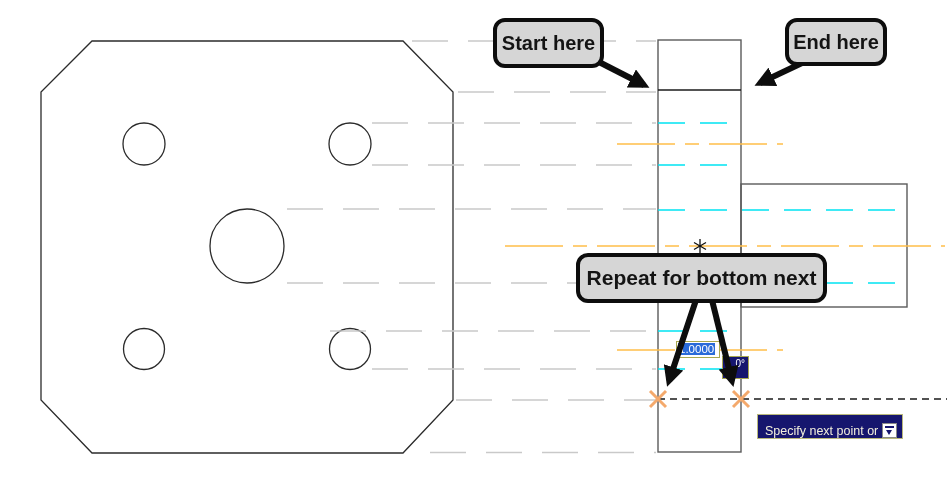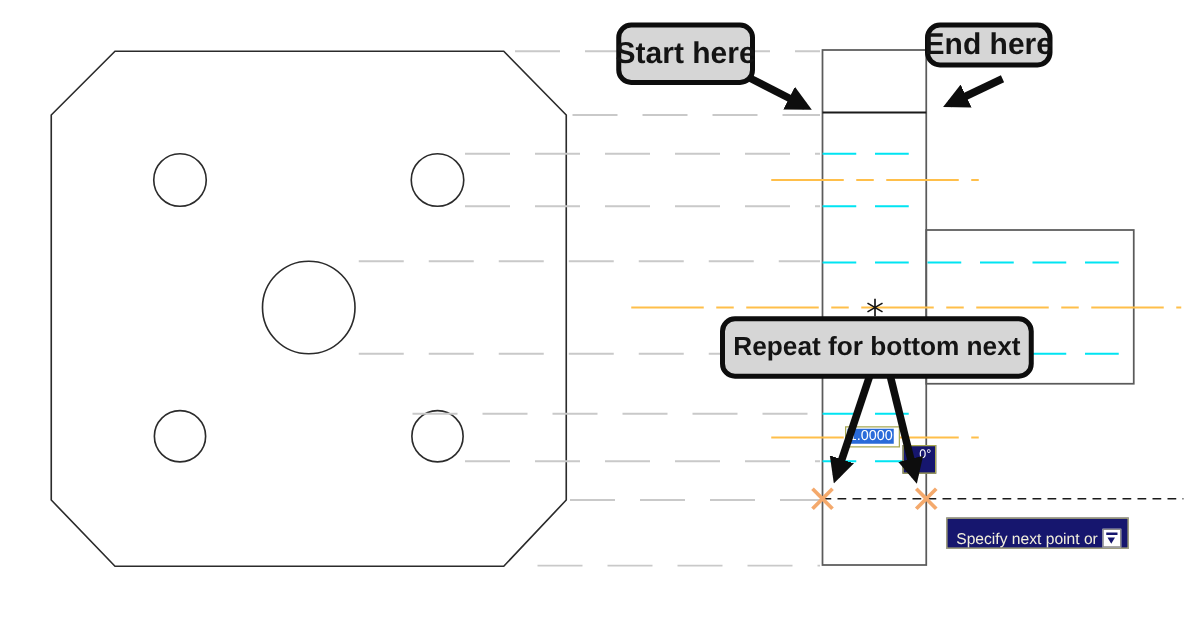--- a/index.html
+++ b/index.html
@@ -14,23 +14,23 @@
   .cl       {stroke:var(--centerline,#ffbf4a);stroke-width:1.7;stroke-dasharray:58 10 14 10;fill:none;}
   .drawn    {stroke:#1a1a1a;stroke-width:1.7;fill:none;}
   .drawndash{stroke:#1a1a1a;stroke-width:1.3;stroke-dasharray:7 5;fill:none;}
   .xmark    {stroke:var(--snap-marker,#f4a96c);stroke-width:3;fill:none;}
   .blip     {stroke:#111;stroke-width:1.3;fill:none;}
   .arrow    {stroke:var(--callout-border,#0d0d0d);stroke-width:6;fill:none;}
 
   
   .callout{position:absolute;box-sizing:border-box;display:flex;align-items:center;justify-content:center;
     background:var(--callout-bg,#d6d6d6);border:4px solid var(--callout-border,#0d0d0d);border-radius:12px;
-    font-weight:bold;font-size:24px;color:#141414;white-space:nowrap;z-index:6;}
+    font-weight:bold;font-size:20px;color:#141414;white-space:nowrap;z-index:6;}
   #callout-start {left:493px;top:18px;width:111px;height:50px;}
-  #callout-end   {left:740px;top:18px;width:102px;height:36px;}
+  #callout-end   {left:785px;top:18px;width:102px;height:48px;}
   #callout-repeat{left:576px;top:253px;width:251px;height:50px;font-size:21px;}
 
   
   .dist-field{position:absolute;left:676px;top:341px;width:44px;height:17px;box-sizing:border-box;z-index:2;
     background:#fff;border:1px solid var(--field-border,#a8a850);font-size:11.5px;line-height:15px;padding:0 1px;}
   .dist-field .sel{background:var(--selection-bg,#2a6bd9);color:#fff;padding:0 1px;}
   .angle-field{position:absolute;left:722px;top:356px;width:27px;height:23px;box-sizing:border-box;z-index:2;
     background:var(--tooltip-bg,#16166e);border:1px solid var(--field-border,#a8a850);color:#fff;
     font-size:10px;display:flex;justify-content:flex-end;padding:1px 3px 0 0;}
 

